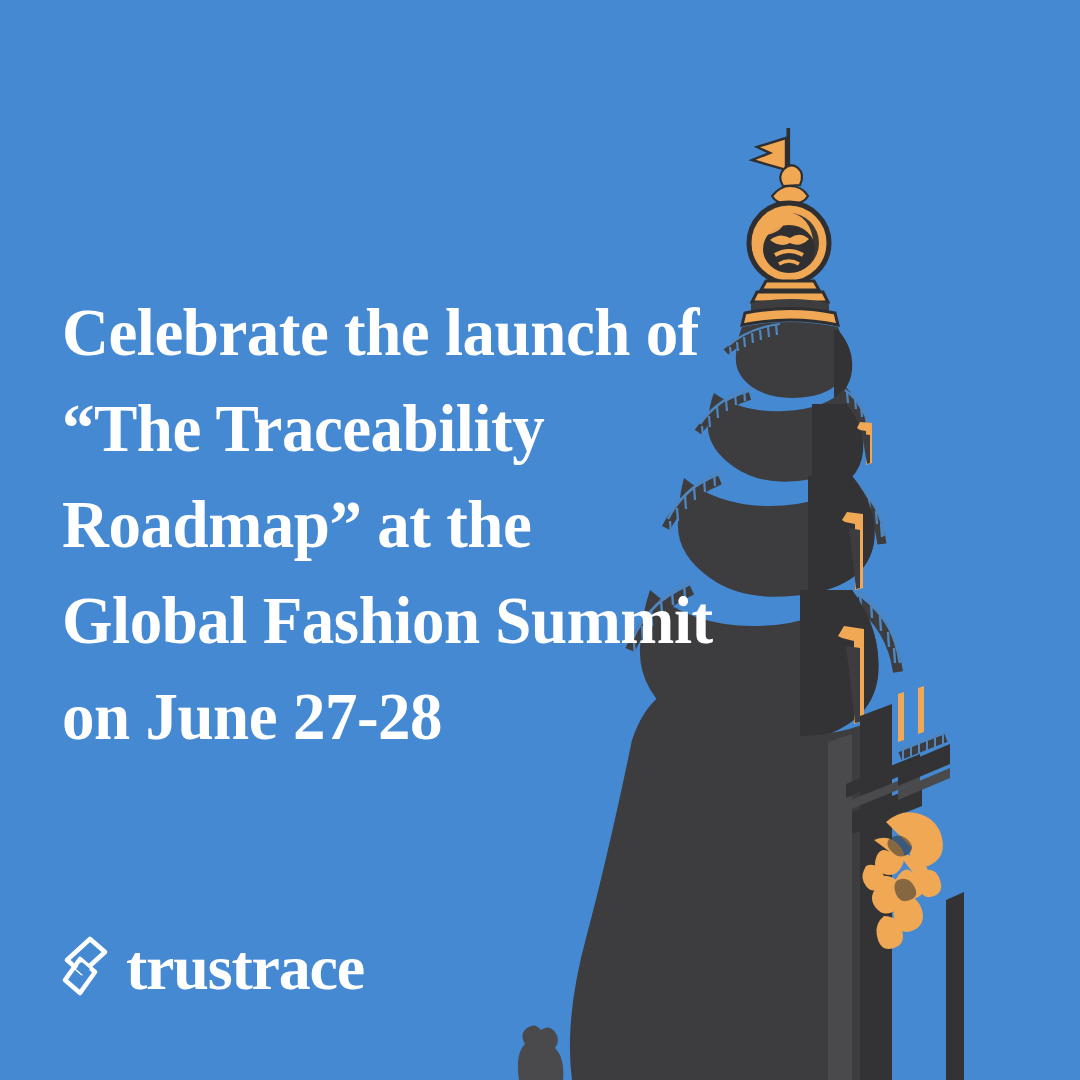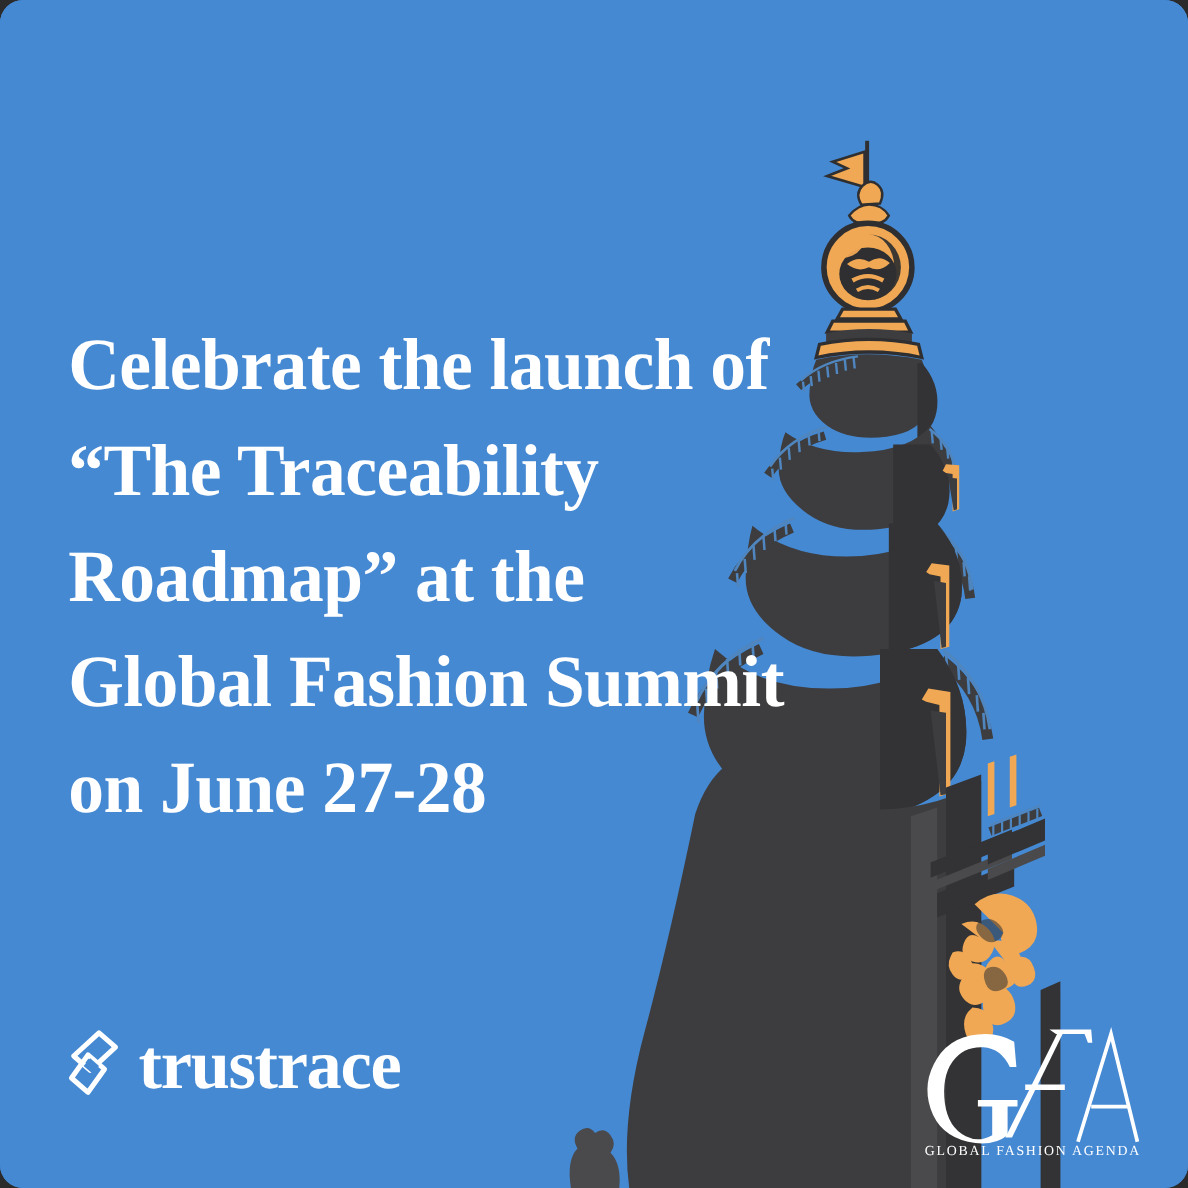--- a/index.html
+++ b/index.html
@@ -8,21 +8,20 @@
     padding: 0;
     background: #2b2b2b;
   }
   #canvas {
     position: relative;
     width: 1080px;
     height: 1080px;
     overflow: hidden;
     background: #4589d3;
     font-family: "Liberation Serif", "DejaVu Serif", serif;
-    border-radius: 21px;
   }
 
   
   .bg-fill {
     position: absolute;
     inset: 0;
     background: #4589d3;
   }
 
   
@@ -368,51 +367,14 @@
     <svg class="trustrace-mark" viewBox="0 0 50 62" aria-hidden="true">
       <g fill="none" stroke="#ffffff" stroke-width="4.6" stroke-linejoin="round" stroke-linecap="round">
         <path d="M30 4 L45 17 L22 38 L7 25 Z"></path>
         <path d="M20 24 L35 37 L20 58 L5 45 Z"></path>
       </g>
       <path d="M22 27 L30 34 L24 41 L16 34 Z" fill="#4589d3"></path>
     </svg>
     <span class="trustrace-word">trustrace</span>
   </div>
 
-  <div class="gfa">
-    <svg viewBox="0 0 210 140" aria-hidden="true">
-
-      <g fill="#ffffff">
-        <path d="M62 26
-                 q-30 0 -44 22
-                 q-14 22 -6 46
-                 q8 24 34 30
-                 q22 5 36 -6
-                 l0 -26
-                 l9 0 l0 -6
-                 l-36 0 l0 6 l13 0 l0 26
-                 q-12 7 -24 1
-                 q-16 -8 -19 -30
-                 q-3 -24 7 -38
-                 q10 -14 28 -13
-                 q16 1 24 18
-                 l6 0 l-2 -23
-                 q-12 -7 -26 -7 z"></path>
-      </g>
-
-      <g fill="#ffffff">
-        <path d="M128 24 l-48 96 l6 0 l46 -94 z"></path>
-        <path d="M120 22 l38 0 l1 12 l-4 0 l-3 -8 l-26 0 z"></path>
-        <path d="M98 72 l36 0 l0 5 l-36 0 z"></path>
-      </g>
-
-      <g fill="none" stroke="#ffffff" stroke-width="3.4">
-        <path d="M146 124 L176 26 L200 124"></path>
-        <path d="M158 92 L192 92"></path>
-      </g>
-
-      <text x="105" y="136" text-anchor="middle" fill="#ffffff" font-family="'Liberation Serif','DejaVu Serif',serif" font-size="12.6" letter-spacing="1.6">GLOBAL FASHION AGENDA</text>
-    </svg>
-    <span class="vh">GLOBAL FASHION AGENDA</span>
-    <span class="vh">GFA</span>
-  </div>
 
 </div>
 
 </body></html>

